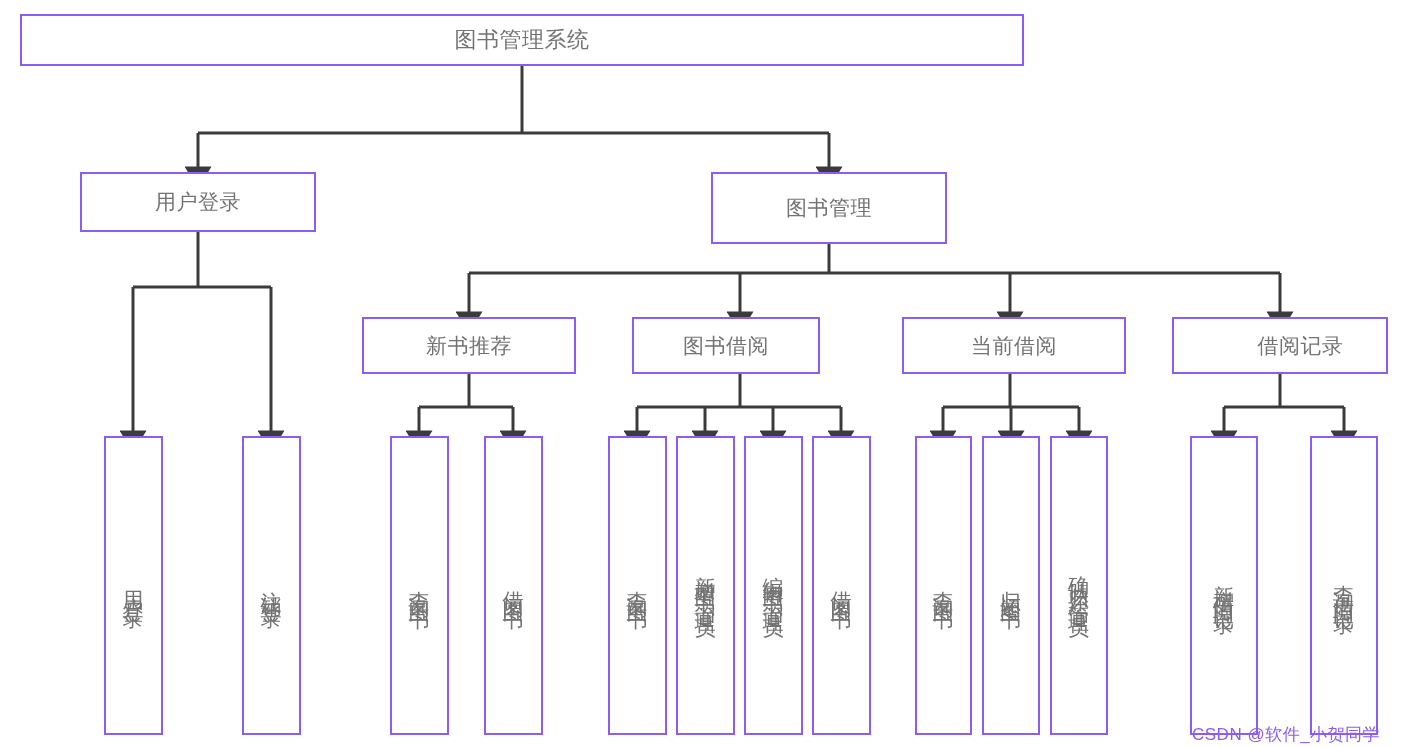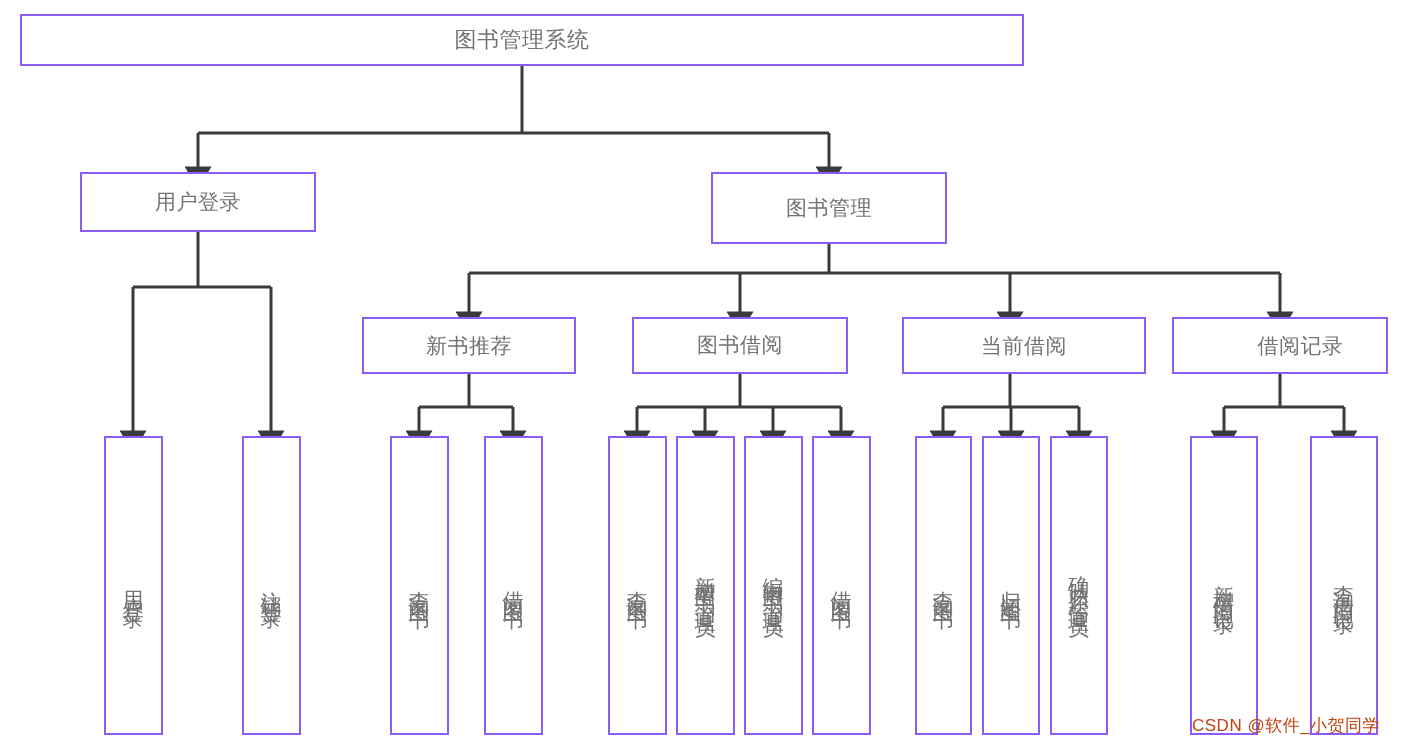--- a/index.html
+++ b/index.html
@@ -50,25 +50,26 @@
     font-size: 21px;
     letter-spacing: 6px;
     line-height: 1.1;
     padding-top: 4px;
     padding-bottom: 4px;
     white-space: nowrap;
     overflow: hidden;
   }
   .watermark {
     position: absolute;
-    color: #c2410c;
+    color: #8b5cf6;
     font-size: 17px;
     letter-spacing: 0.5px;
     white-space: nowrap;
     z-index: 3;
+    margin-top: 9px;
   }
 </style>
 </head>
 <body>
 
 <div id="canvas">
   <svg id="edges" viewBox="0 0 1405 747" width="1405" height="747" xmlns="http://www.w3.org/2000/svg">
     <defs>
       <marker id="arrowhead" markerWidth="9" markerHeight="9" refX="1.2" refY="4.5" orient="auto" markerUnits="strokeWidth">
         <path d="M0,0 L0,9 L7.5,4.5 z" fill="#3b3b3b"></path>
@@ -117,24 +118,24 @@
       </div>
       <div class="node h" style="left: 80px; top: 172px; width: 236px; height: 60px;">
         <span>用户登录</span>
       </div>
       <div class="node h" style="left: 711px; top: 172px; width: 236px; height: 72px;">
         <span>图书管理</span>
       </div>
       <div class="node h" style="left: 362px; top: 317px; width: 214px; height: 57px;">
         <span>新书推荐</span>
       </div>
-      <div class="node h" style="left: 632px; top: 317px; width: 216px; height: 57px; font-family: Liberation Serif, serif;">
+      <div class="node h" style="left: 632px; top: 317px; width: 188px; height: 57px;">
         <span>图书借阅</span>
       </div>
-      <div class="node h" style="left: 902px; top: 317px; width: 244px; height: 57px;">
+      <div class="node h" style="left: 902px; top: 317px; width: 224px; height: 57px;">
         <span>当前借阅</span>
       </div>
       <div class="node h" style="left: 1172px; top: 317px; width: 216px; height: 57px; padding-left: 41px;">
         <span>借阅记录</span>
       </div>
       <div class="node v" style="left: 104px; top: 436px; width: 59px; height: 299px;">
         <span>用户登录</span>
       </div>
       <div class="node v" style="left: 242px; top: 436px; width: 59px; height: 299px;">
         <span>注销登录</span>

